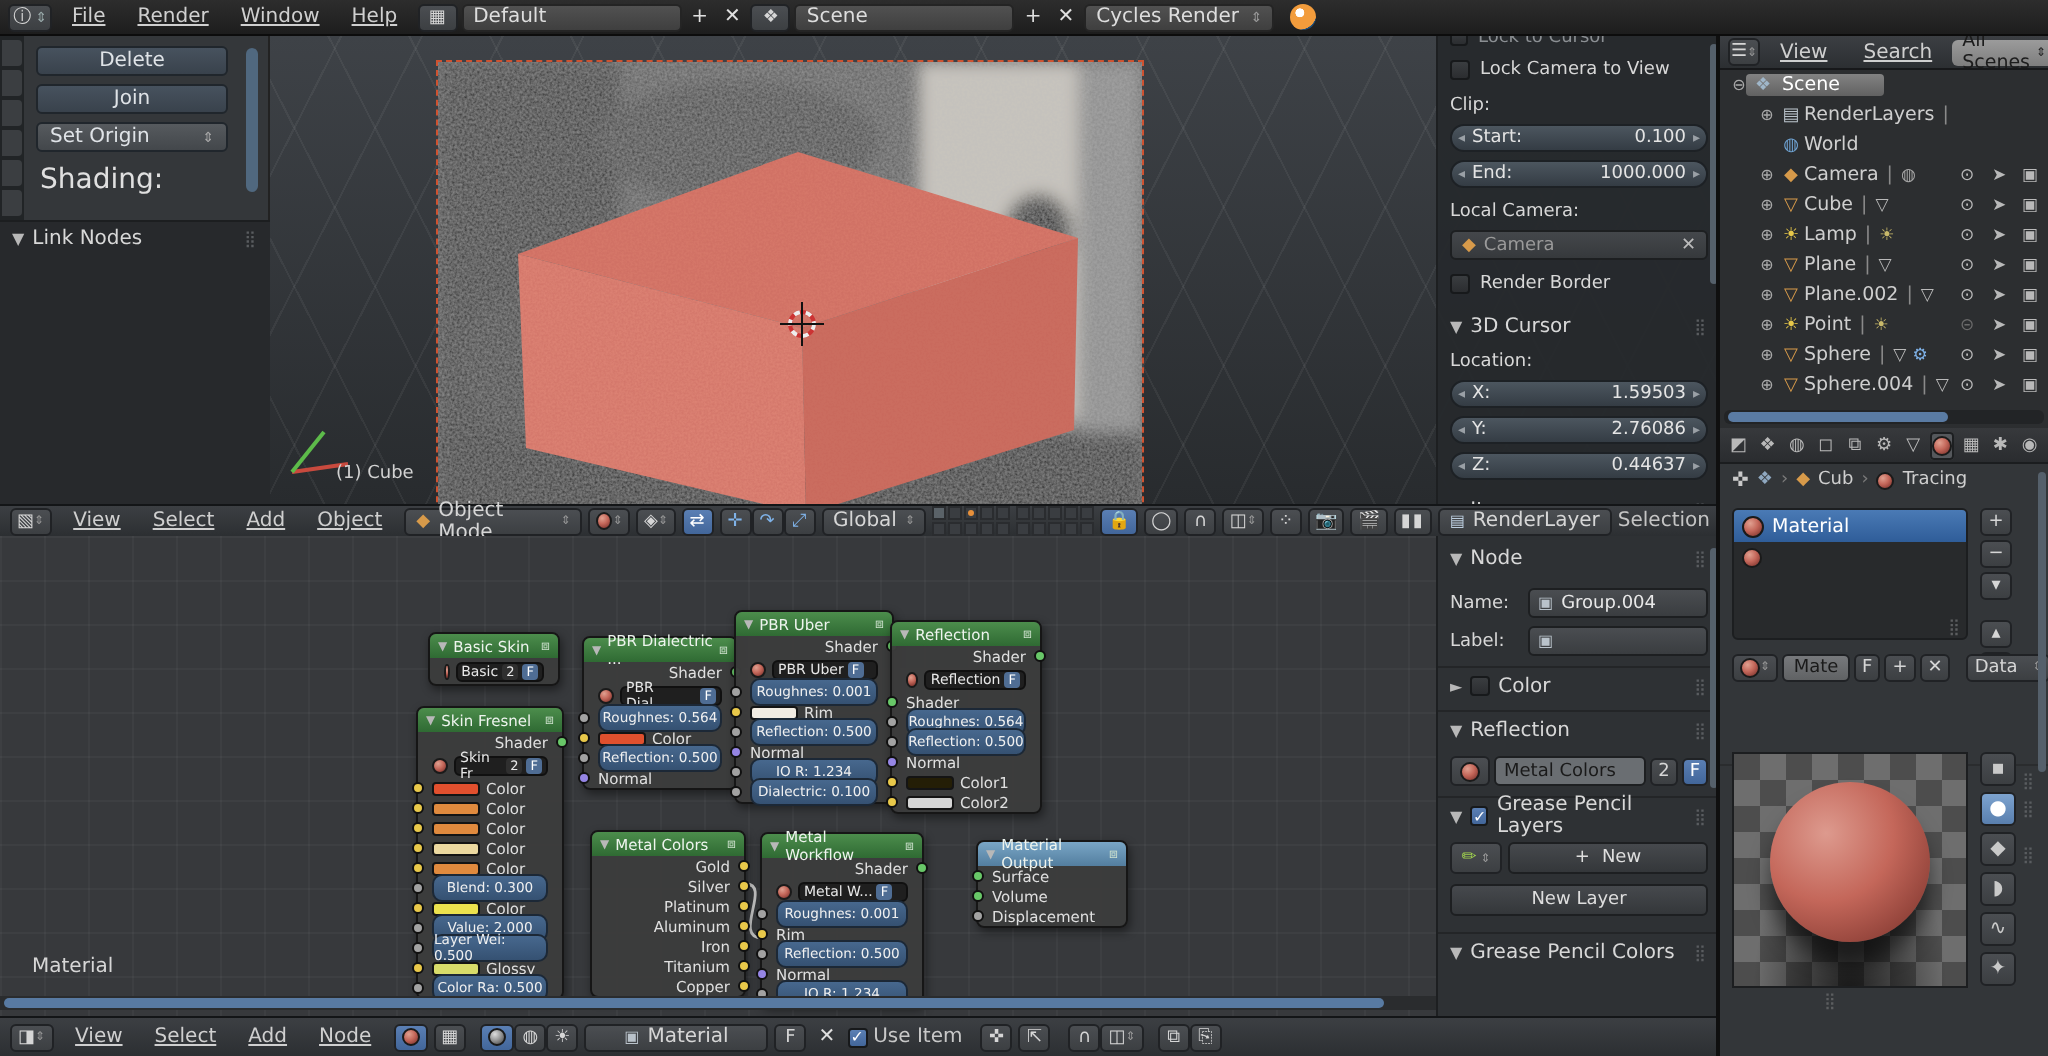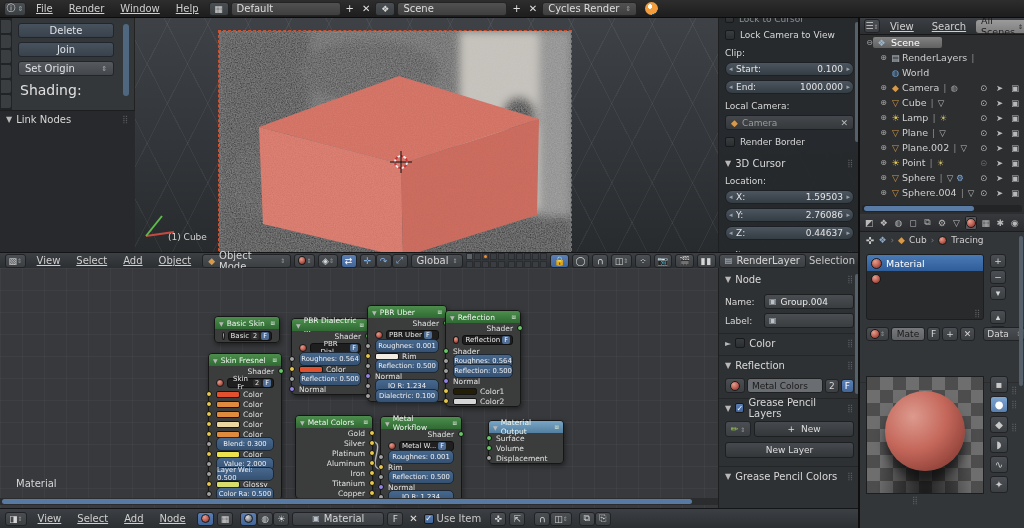--- a/index.html
+++ b/index.html
@@ -79,21 +79,21 @@
     background-image:linear-gradient(rgba(255,255,255,0.03) 1px,transparent 1px),
                      linear-gradient(90deg,rgba(255,255,255,0.03) 1px,transparent 1px);
     background-size:22px 22px;}
   .node{position:absolute;background:rgba(60,60,60,0.97);border:1px solid #161616;border-radius:4px;
         box-shadow:1px 2px 5px rgba(0,0,0,0.45);font-size:7.5px;color:#e0e0e0;}
   .nhdr{height:12px;border-radius:3px 3px 0 0;display:flex;align-items:center;gap:3px;padding:0 4px;
         font-size:7.5px;color:#eef4ee;background:linear-gradient(#4c8d4c,#2f6a33);}
   .nhdr.blue{background:linear-gradient(#79a6c6,#537e9f);}
   .nhdr .hico{margin-left:auto;font-size:7px;color:#cfe2cf;}
   .nrow{position:relative;display:flex;align-items:center;height:10px;padding:0 7px;gap:3px;}
-  .nrow.selrow{height:13px;text-align:center;}
+  .nrow.selrow{height:13px;}
   .nrow.out{justify-content:flex-end;}
   .sock{position:absolute;width:6px;height:6px;border-radius:50%;border:1px solid #101010;top:50%;
         transform:translateY(-50%);}
   .sock.si{left:-3px;} .sock.so{right:-3px;}
   .sk-yellow{background:#e8c84a;} .sk-green{background:#68c768;} .sk-purple{background:#9585e4;} .sk-gray{background:#a2a2a2;}
   .swatch{width:24px;height:7px;border-radius:2px;border:1px solid #141414;flex:0 0 auto;}
   .npill{flex:1;height:14px;border-radius:5px;background:linear-gradient(#47688e,#355172);border:1px solid #1c2836;
          display:flex;align-items:center;justify-content:center;font-size:6.8px;color:#f0f0f0;}
   .nsel{flex:1;height:10px;border-radius:3px;background:#1f1f1f;border:1px solid #101010;
         display:flex;align-items:center;gap:2px;padding:0 2px;font-size:7px;color:#e8e8e8;}

